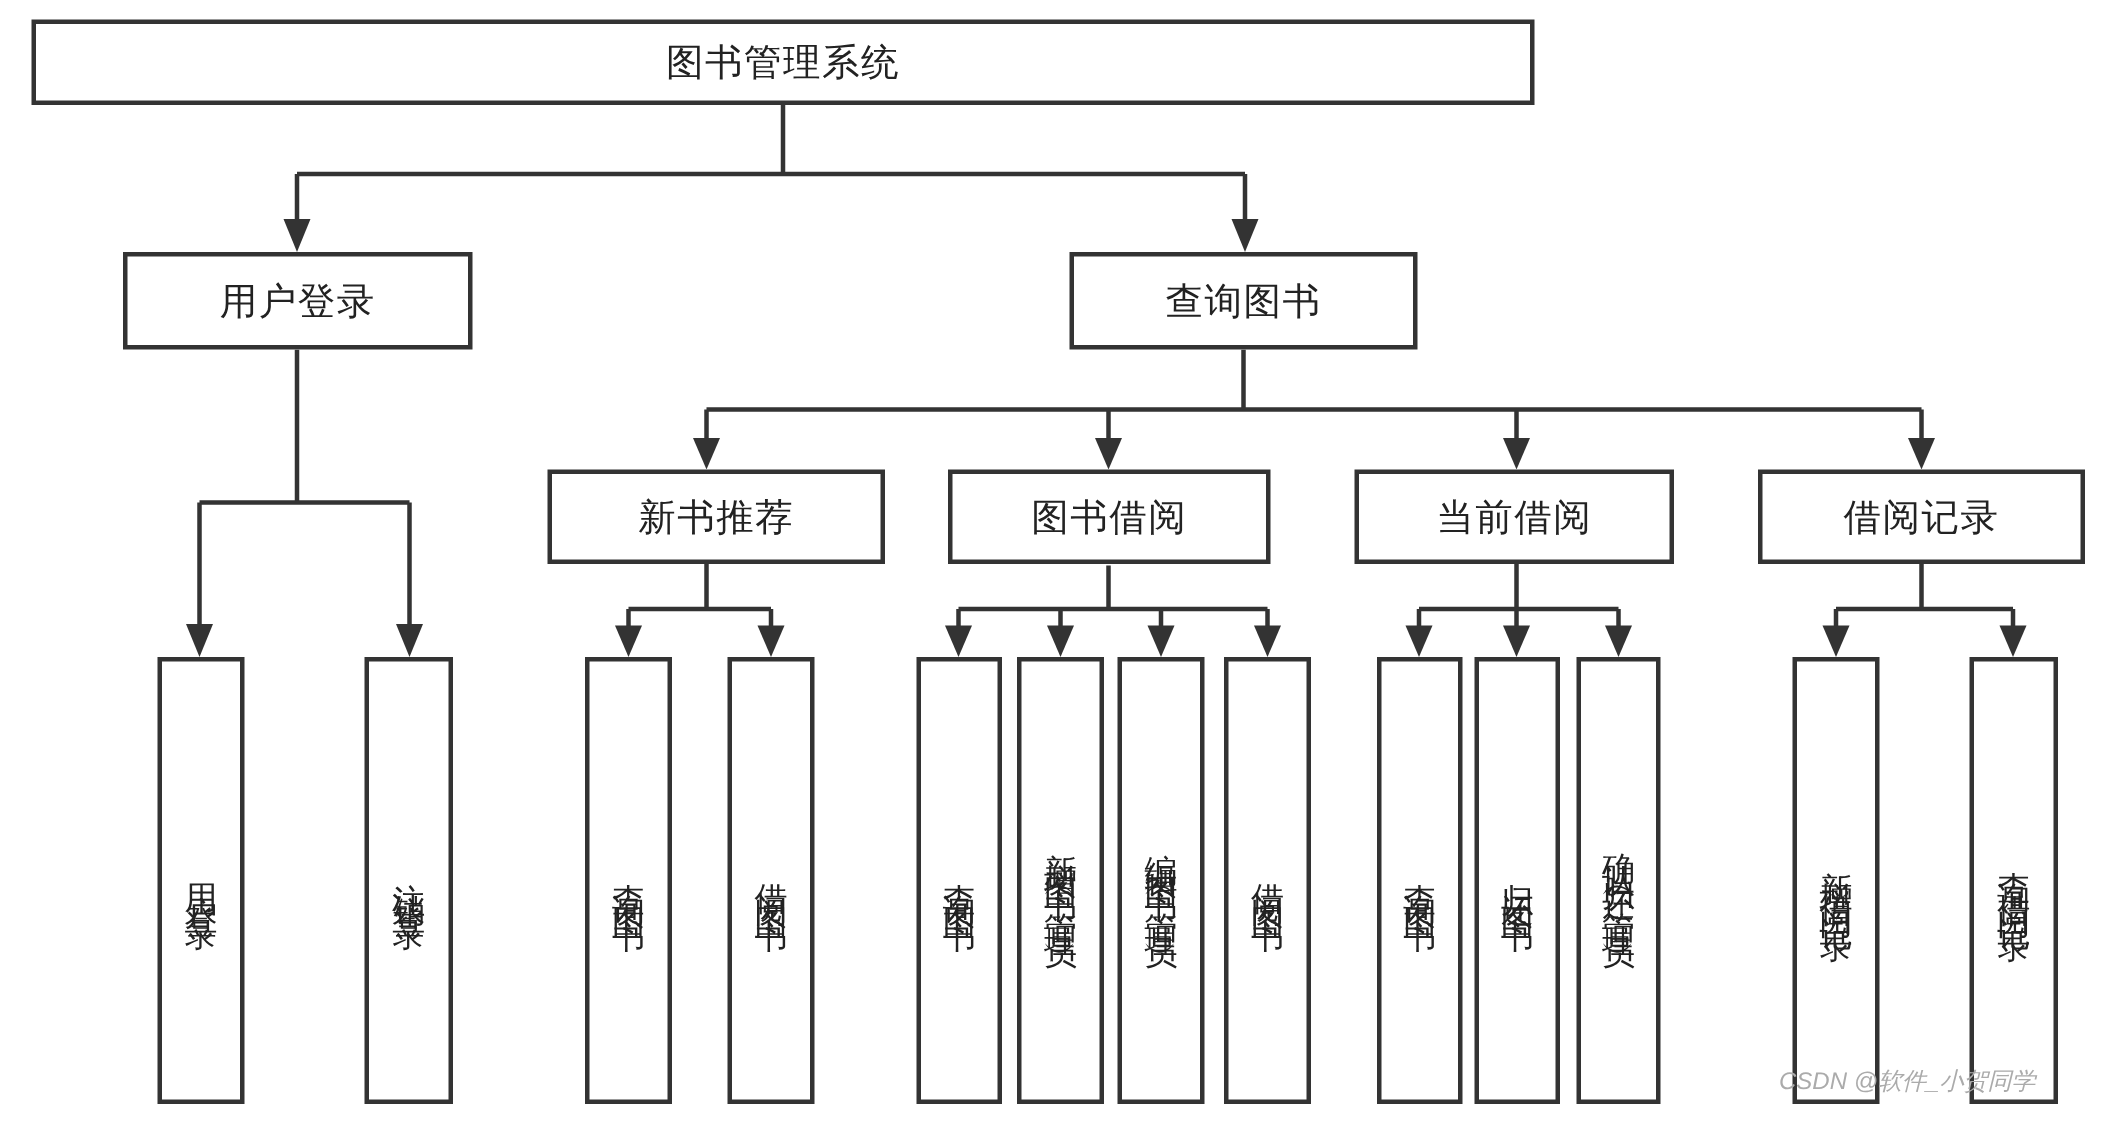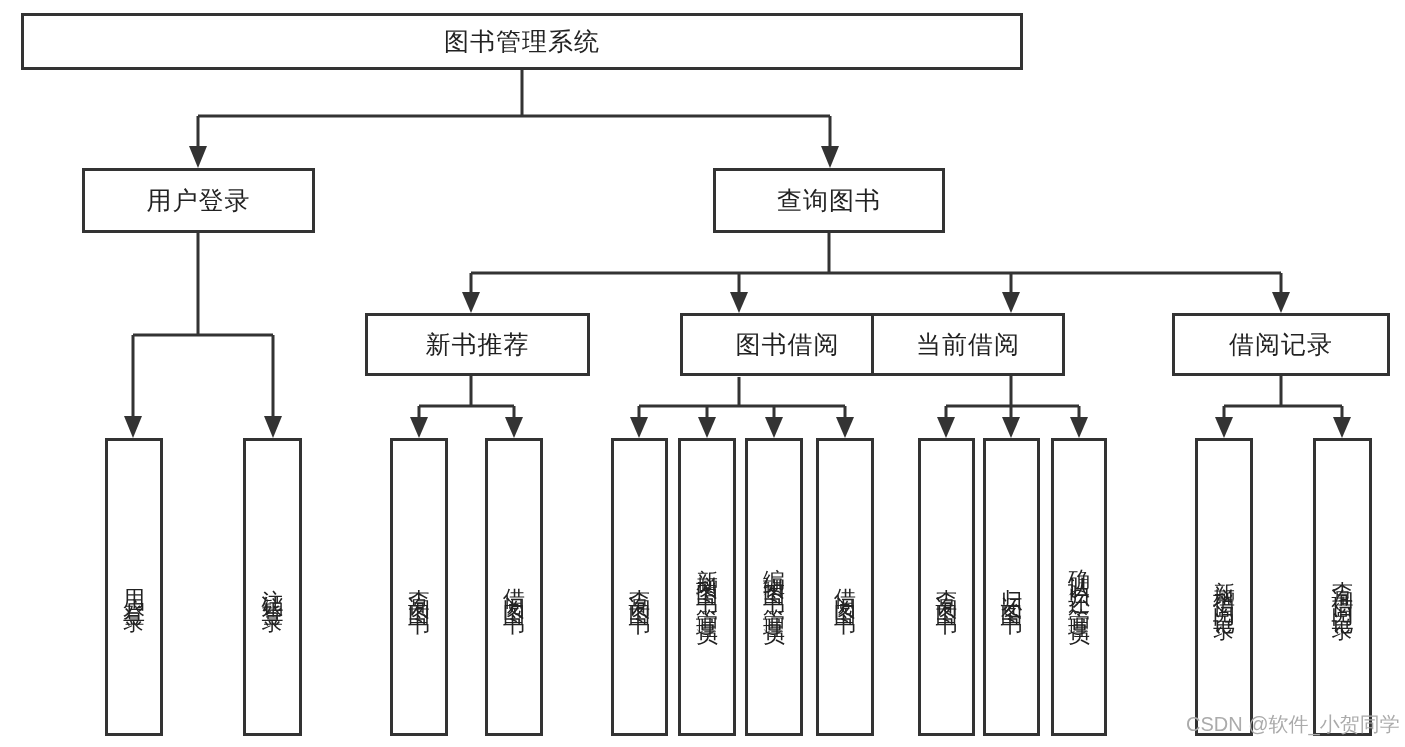--- a/index.html
+++ b/index.html
@@ -33,24 +33,25 @@
   .v-node .label{
     writing-mode:vertical-rl;
     text-orientation:mixed;
     letter-spacing:8px;
     line-height:1;
     white-space:nowrap;
   }
   .watermark{
     position:absolute;
     left:1186px;top:711px;
-    font-size:20px;
+    font-size:16px;
     color:var(--watermark);
     white-space:nowrap;
     z-index:5;
+    font-style:italic;
   }
 </style>
 </head>
 <body>
 
 <div class="canvas">
 
   <svg class="connectors" viewBox="0 0 1405 747" xmlns="http://www.w3.org/2000/svg">
     <g>
       <path d="M522 69 V116 M198 116 H830 M198 116 V148 M830 116 V148"></path>
@@ -101,24 +102,24 @@
   <div class="node h-node" style="left:82px;top:168px;width:233px;height:65px;">
     <span class="label">用户登录</span>
   </div>
   <div class="node h-node" style="left:713px;top:168px;width:232px;height:65px;">
     <span class="label">查询图书</span>
   </div>
 
   <div class="node h-node" style="left:365px;top:313px;width:225px;height:63px;">
     <span class="label">新书推荐</span>
   </div>
-  <div class="node h-node" style="left:632px;top:313px;width:215px;height:63px;margin-left:48px;">
+  <div class="node h-node" style="left:632px;top:313px;width:215px;height:63px;">
     <span class="label">图书借阅</span>
   </div>
-  <div class="node h-node" style="left:871px;top:313px;width:194px;height:63px;">
+  <div class="node h-node" style="left:903px;top:313px;width:213px;height:63px;">
     <span class="label">当前借阅</span>
   </div>
   <div class="node h-node" style="left:1172px;top:313px;width:218px;height:63px;">
     <span class="label">借阅记录</span>
   </div>
 
   <div class="node v-node" style="left:105px;top:438px;width:58px;height:298px;">
     <span class="label">用户登录</span>
   </div>
   <div class="node v-node" style="left:243px;top:438px;width:59px;height:298px;">

